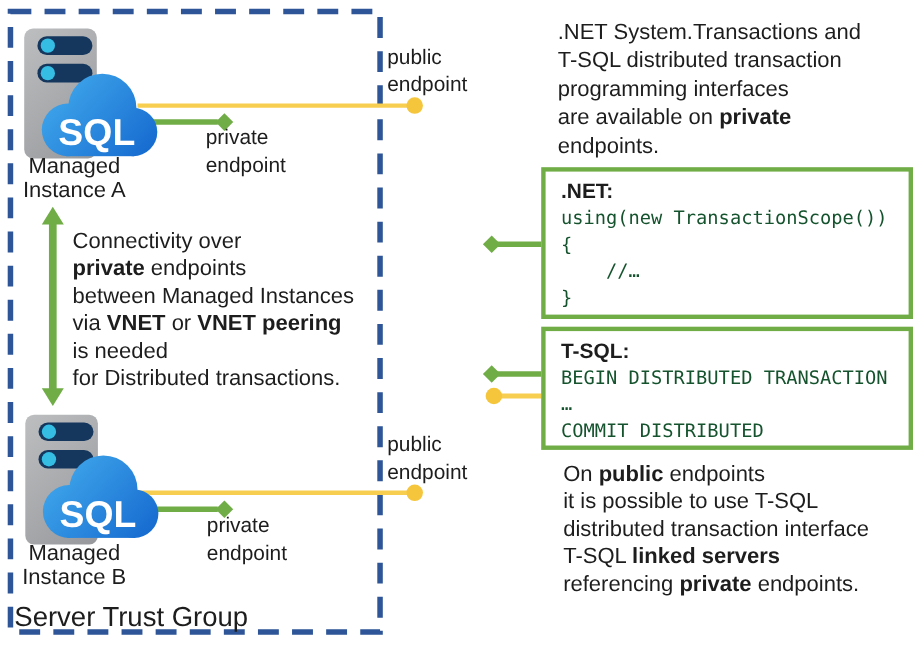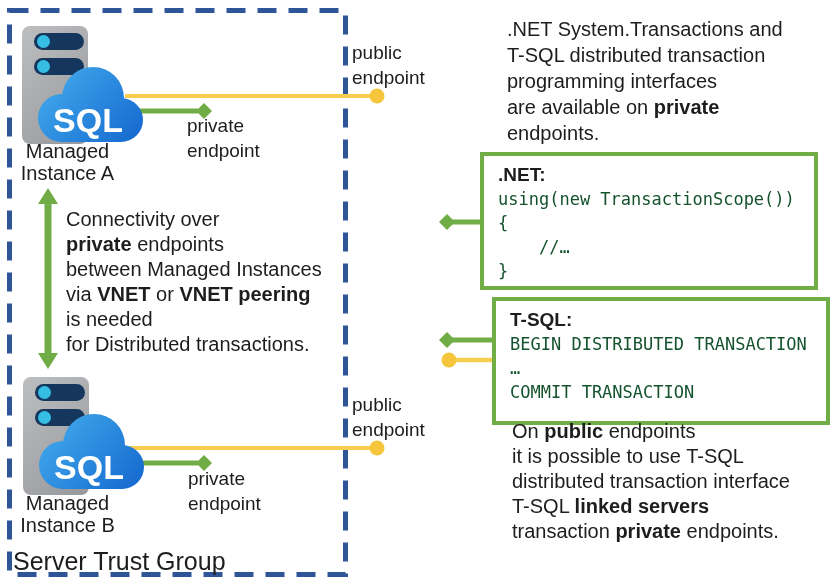--- a/index.html
+++ b/index.html
@@ -130,42 +130,42 @@
     </div>
 
   <div class="abs note" style="left:507px;top:16px;">
       <div><span>.NET System.Transactions and</span></div>
       <div><span>T-SQL distributed transaction</span></div>
       <div><span>programming interfaces</span></div>
       <div><span>are available on </span><b>private</b></div>
       <div><span>endpoints.</span></div>
     </div>
 
-  <div class="abs codebox" style="left:480px;top:152px;width:338px;height:138px;">
+  <div class="abs codebox" style="left:492px;top:152px;width:338px;height:138px;">
     <div class="title">.NET:</div>
     <div class="code">
         <div>using(new TransactionScope())</div>
         <div>{</div>
         <div>    //…</div>
         <div>}</div>
       </div>
   </div>
 
-  <div class="abs codebox" style="left:492px;top:297px;width:338px;height:128px;">
+  <div class="abs codebox" style="left:492px;top:297px;width:338px;height:112px;">
     <div class="title">T-SQL:</div>
     <div class="code">
         <div>BEGIN DISTRIBUTED TRANSACTION</div>
         <div>…</div>
-        <div>COMMIT TRANSACTION</div>
+        <div>COMMIT DISTRIBUTED</div>
       </div>
   </div>
 
   <div class="abs note" style="left:512px;top:419px;line-height:25px;">
       <div><span>On </span><b>public</b><span> endpoints</span></div>
       <div><span>it is possible to use T-SQL</span></div>
       <div><span>distributed transaction interface</span></div>
       <div><span>T-SQL </span><b>linked servers</b></div>
-      <div><span>transaction </span><b>private</b><span> endpoints.</span></div>
+      <div><span>referencing </span><b>private</b><span> endpoints.</span></div>
     </div>
 
   <div class="abs stg" style="left:13px;top:547px;">Server Trust Group</div>
 
 </div>
 
 </body></html>

